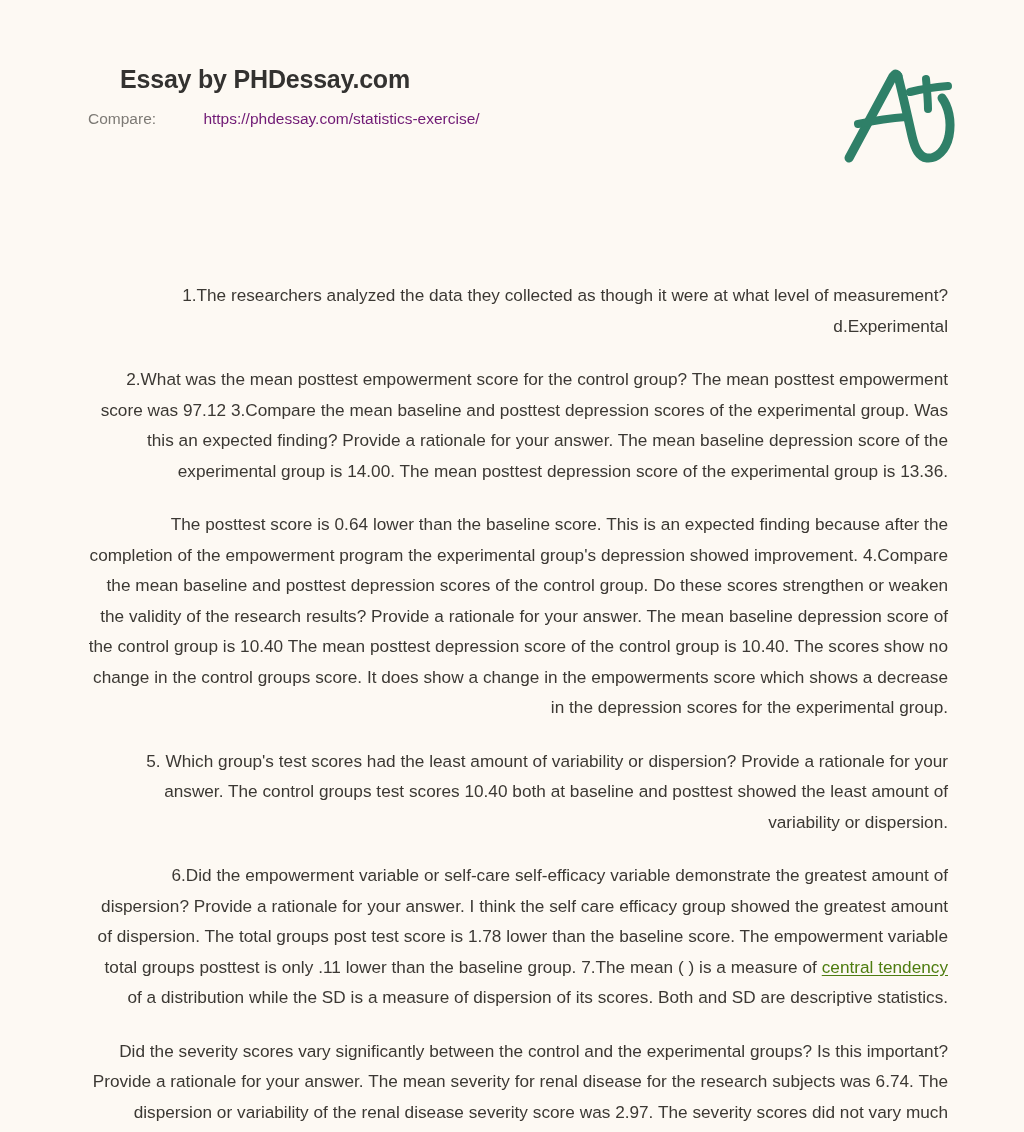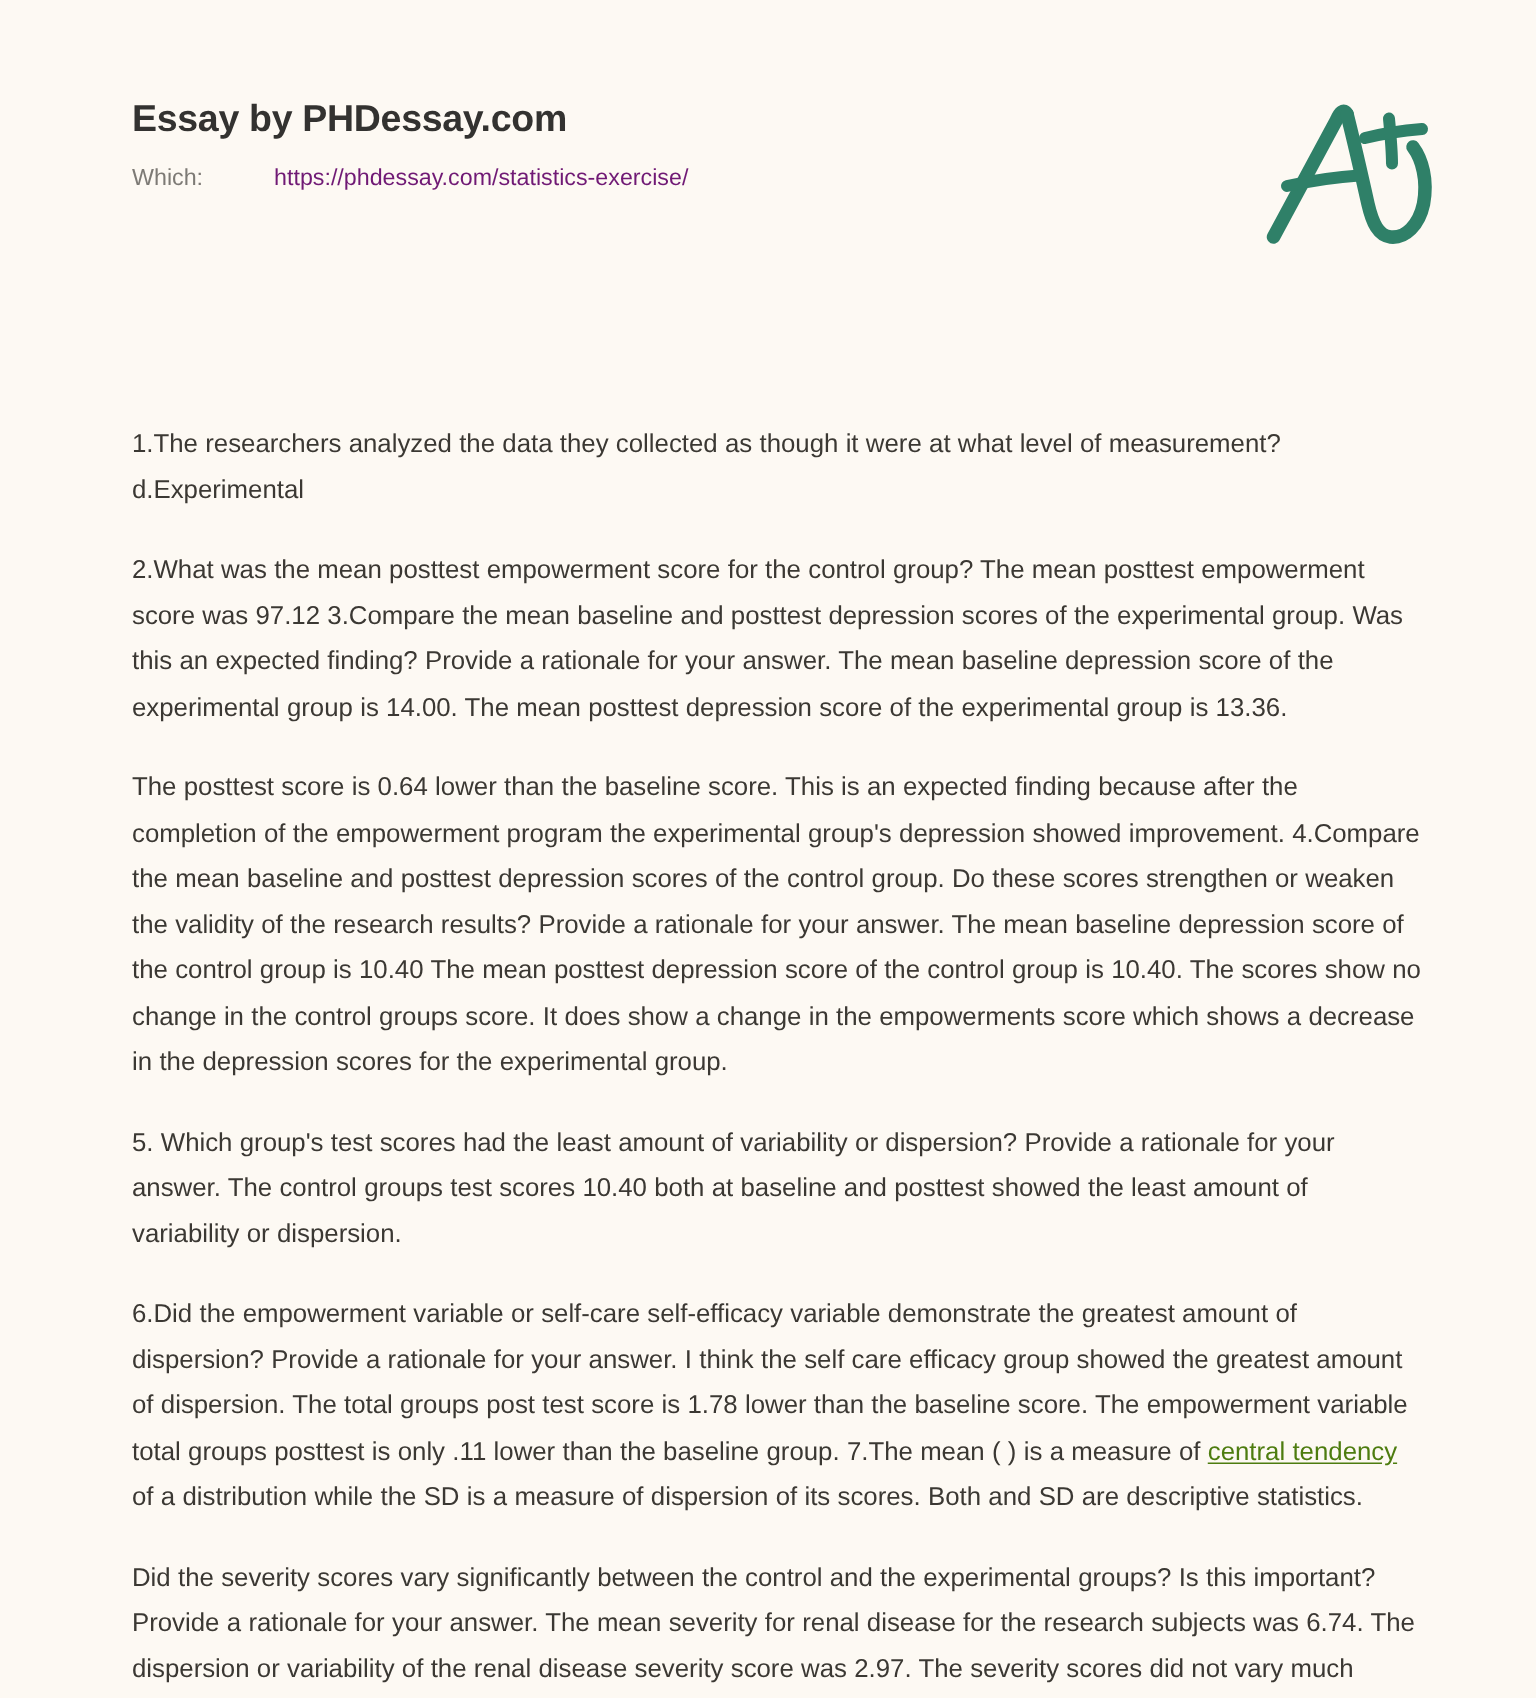--- a/index.html
+++ b/index.html
@@ -35,20 +35,21 @@
     left: 88px;
     top: 64px;
   }
   .brand-line {
     font-size: 25px;
     font-weight: bold;
     color: #333230;
     letter-spacing: -0.2px;
     line-height: 1.2;
     white-space: nowrap;
+    margin-left: 32px;
   }
   .source-line {
     margin-top: 16px;
     font-size: 15.5px;
     color: #7d7a75;
     white-space: nowrap;
     line-height: 1.2;
   }
   .source-label {
     color: #7d7a75;
@@ -90,21 +91,21 @@
     position: absolute;
     left: 88px;
     top: 280px;
     width: 860px;
   }
   .body-content p {
     margin: 0 0 23px 0;
     font-size: 17.2px;
     line-height: 30.5px;
     color: #3b3833;
-    text-align: left;
+    text-align: right;
     word-spacing: 0.1px;
   }
   .body-content p:last-child {
     margin-bottom: 0;
   }
   .term-link {
     color: #4d7c0f;
     text-decoration: underline;
     text-underline-offset: 2px;
   }
@@ -112,21 +113,21 @@
 </head>
 <body>
 
 <div class="page">
 
   <div class="header">
 
     <div class="header-text">
       <div class="brand-line">Essay by PHDessay.com</div>
       <div class="source-line">
-        <span class="source-label">Which:</span>
+        <span class="source-label">Compare:</span>
         <a class="source-url" href="#">https://phdessay.com/statistics-exercise/</a>
       </div>
     </div>
 
     <div class="logo">
       <svg viewBox="0 0 130 104" xmlns="http://www.w3.org/2000/svg">
         <g fill="none" stroke="#2f8068" stroke-linecap="round" stroke-linejoin="round">
 
           <path d="M13 96 C 26 72, 42 42, 55 18 C 57 13, 60 10, 62 14" stroke-width="9"></path>
 

